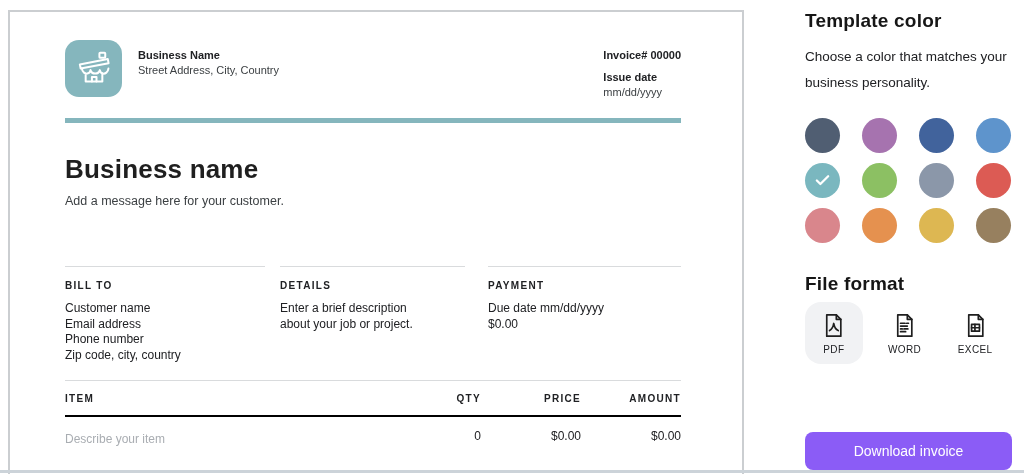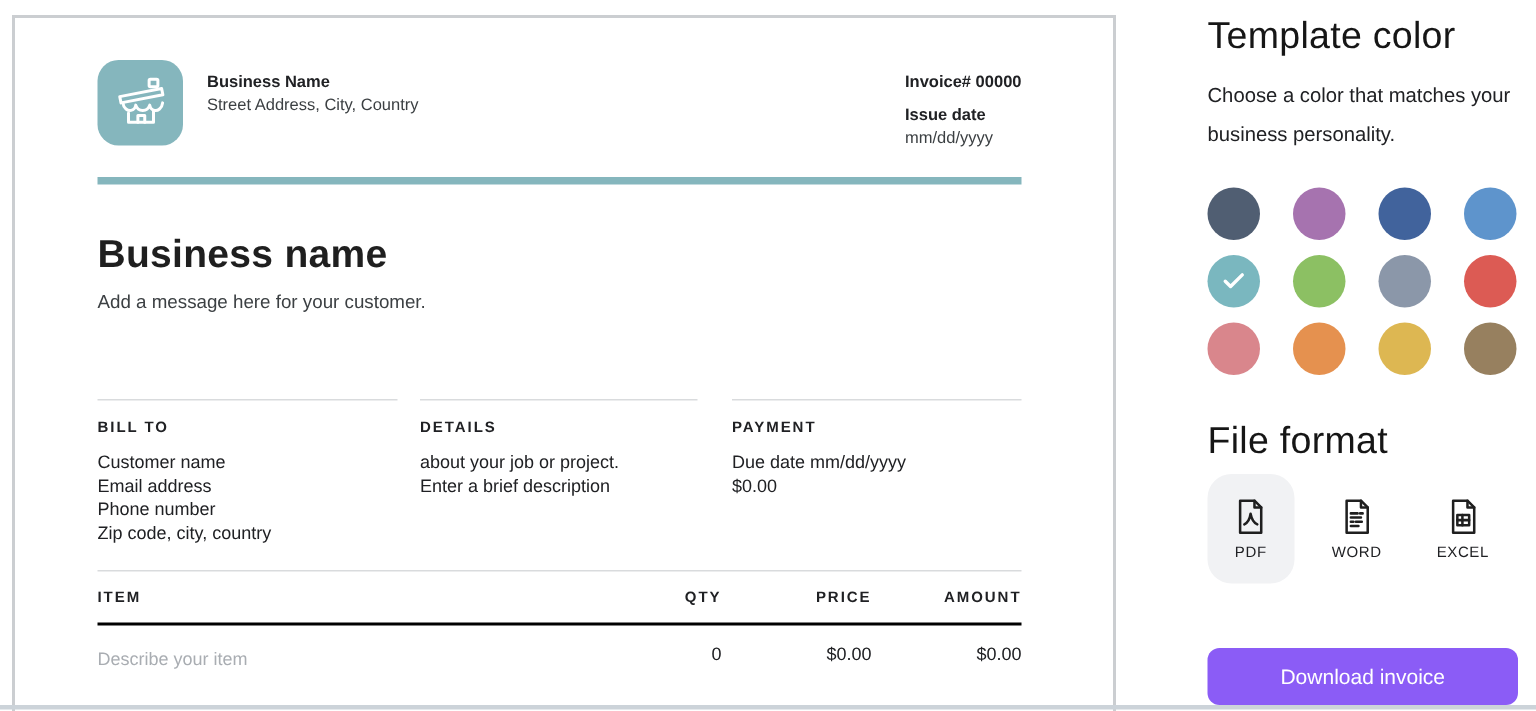--- a/index.html
+++ b/index.html
@@ -39,32 +39,32 @@
   .t-row { display:flex; align-items:flex-start; }
   .t-head { border-top:1px solid #d9dbdd; border-bottom:2px solid #000000; padding:12px 0 11px; }
   .t-cell-item { flex:1; }
   .t-cell-qty, .t-cell-price, .t-cell-amount { width:100px; text-align:right; }
   .t-head span { font-size:10px; font-weight:700; letter-spacing:1.3px; }
   .t-body { padding-top:12px; font-size:12px; line-height:15px; }
   .item-desc { color:#a9adb2; margin-top:3px; }
 
   
   .panel { position:absolute; left:805px; top:0; width:212px; }
-  .panel-title { font-size:25px; font-weight:400; color:#161616; letter-spacing:.2px; }
+  .panel-title { font-size:19px; font-weight:700; color:#161616; letter-spacing:.2px; }
   .tc-title { margin-top:10px; }
   .tc-desc { margin-top:12px; font-size:13.5px; line-height:26px; color:#202124; }
 
   .swatch-grid { margin-top:22px; display:grid; grid-template-columns:repeat(4,35px);
                  column-gap:22px; row-gap:10px; }
   .swatch { width:35px; height:35px; border-radius:50%; cursor:pointer;
             display:flex; align-items:center; justify-content:center; }
 
   .ff-title { margin-top:30px; }
   .formats { margin-top:7px; display:flex; align-items:flex-start; }
-  .fmt { width:62px; height:73px; border-radius:16px; display:flex; flex-direction:column;
+  .fmt { width:62px; height:62px; border-radius:16px; display:flex; flex-direction:column;
          align-items:center; justify-content:center; cursor:pointer; margin-right:13px;text-align:right; }
   .fmt.selected { background:#f1f2f4; }
   .fmt-label { margin-top:5px; font-size:10px; letter-spacing:.4px; color:#202124; }
 
   .download-btn { position:absolute; left:805px; top:432px; width:207px; height:38px;
                   background:#1666f2; border:none; border-radius:8px; color:#fff;
                   font-family:"Liberation Sans", sans-serif; font-size:14px; font-weight:500;
                   cursor:pointer; }
 
   .bottom-edge { position:absolute; left:0; top:470px; width:1024px; height:3px; background:#ccd3d9; }
@@ -110,22 +110,22 @@
         <div class="col-lines">
           <div>Customer name</div>
           <div>Email address</div>
           <div>Phone number</div>
           <div>Zip code, city, country</div>
         </div>
       </div>
       <div class="col col-2">
         <div class="col-label">DETAILS</div>
         <div class="col-lines">
+          <div>Enter a brief description</div>
           <div>about your job or project.</div>
-          <div>Enter a brief description</div>
         </div>
       </div>
       <div class="col col-3">
         <div class="col-label">PAYMENT</div>
         <div class="col-lines">
           <div>Due date mm/dd/yyyy</div>
           <div>$0.00</div>
         </div>
       </div>
     </div>

